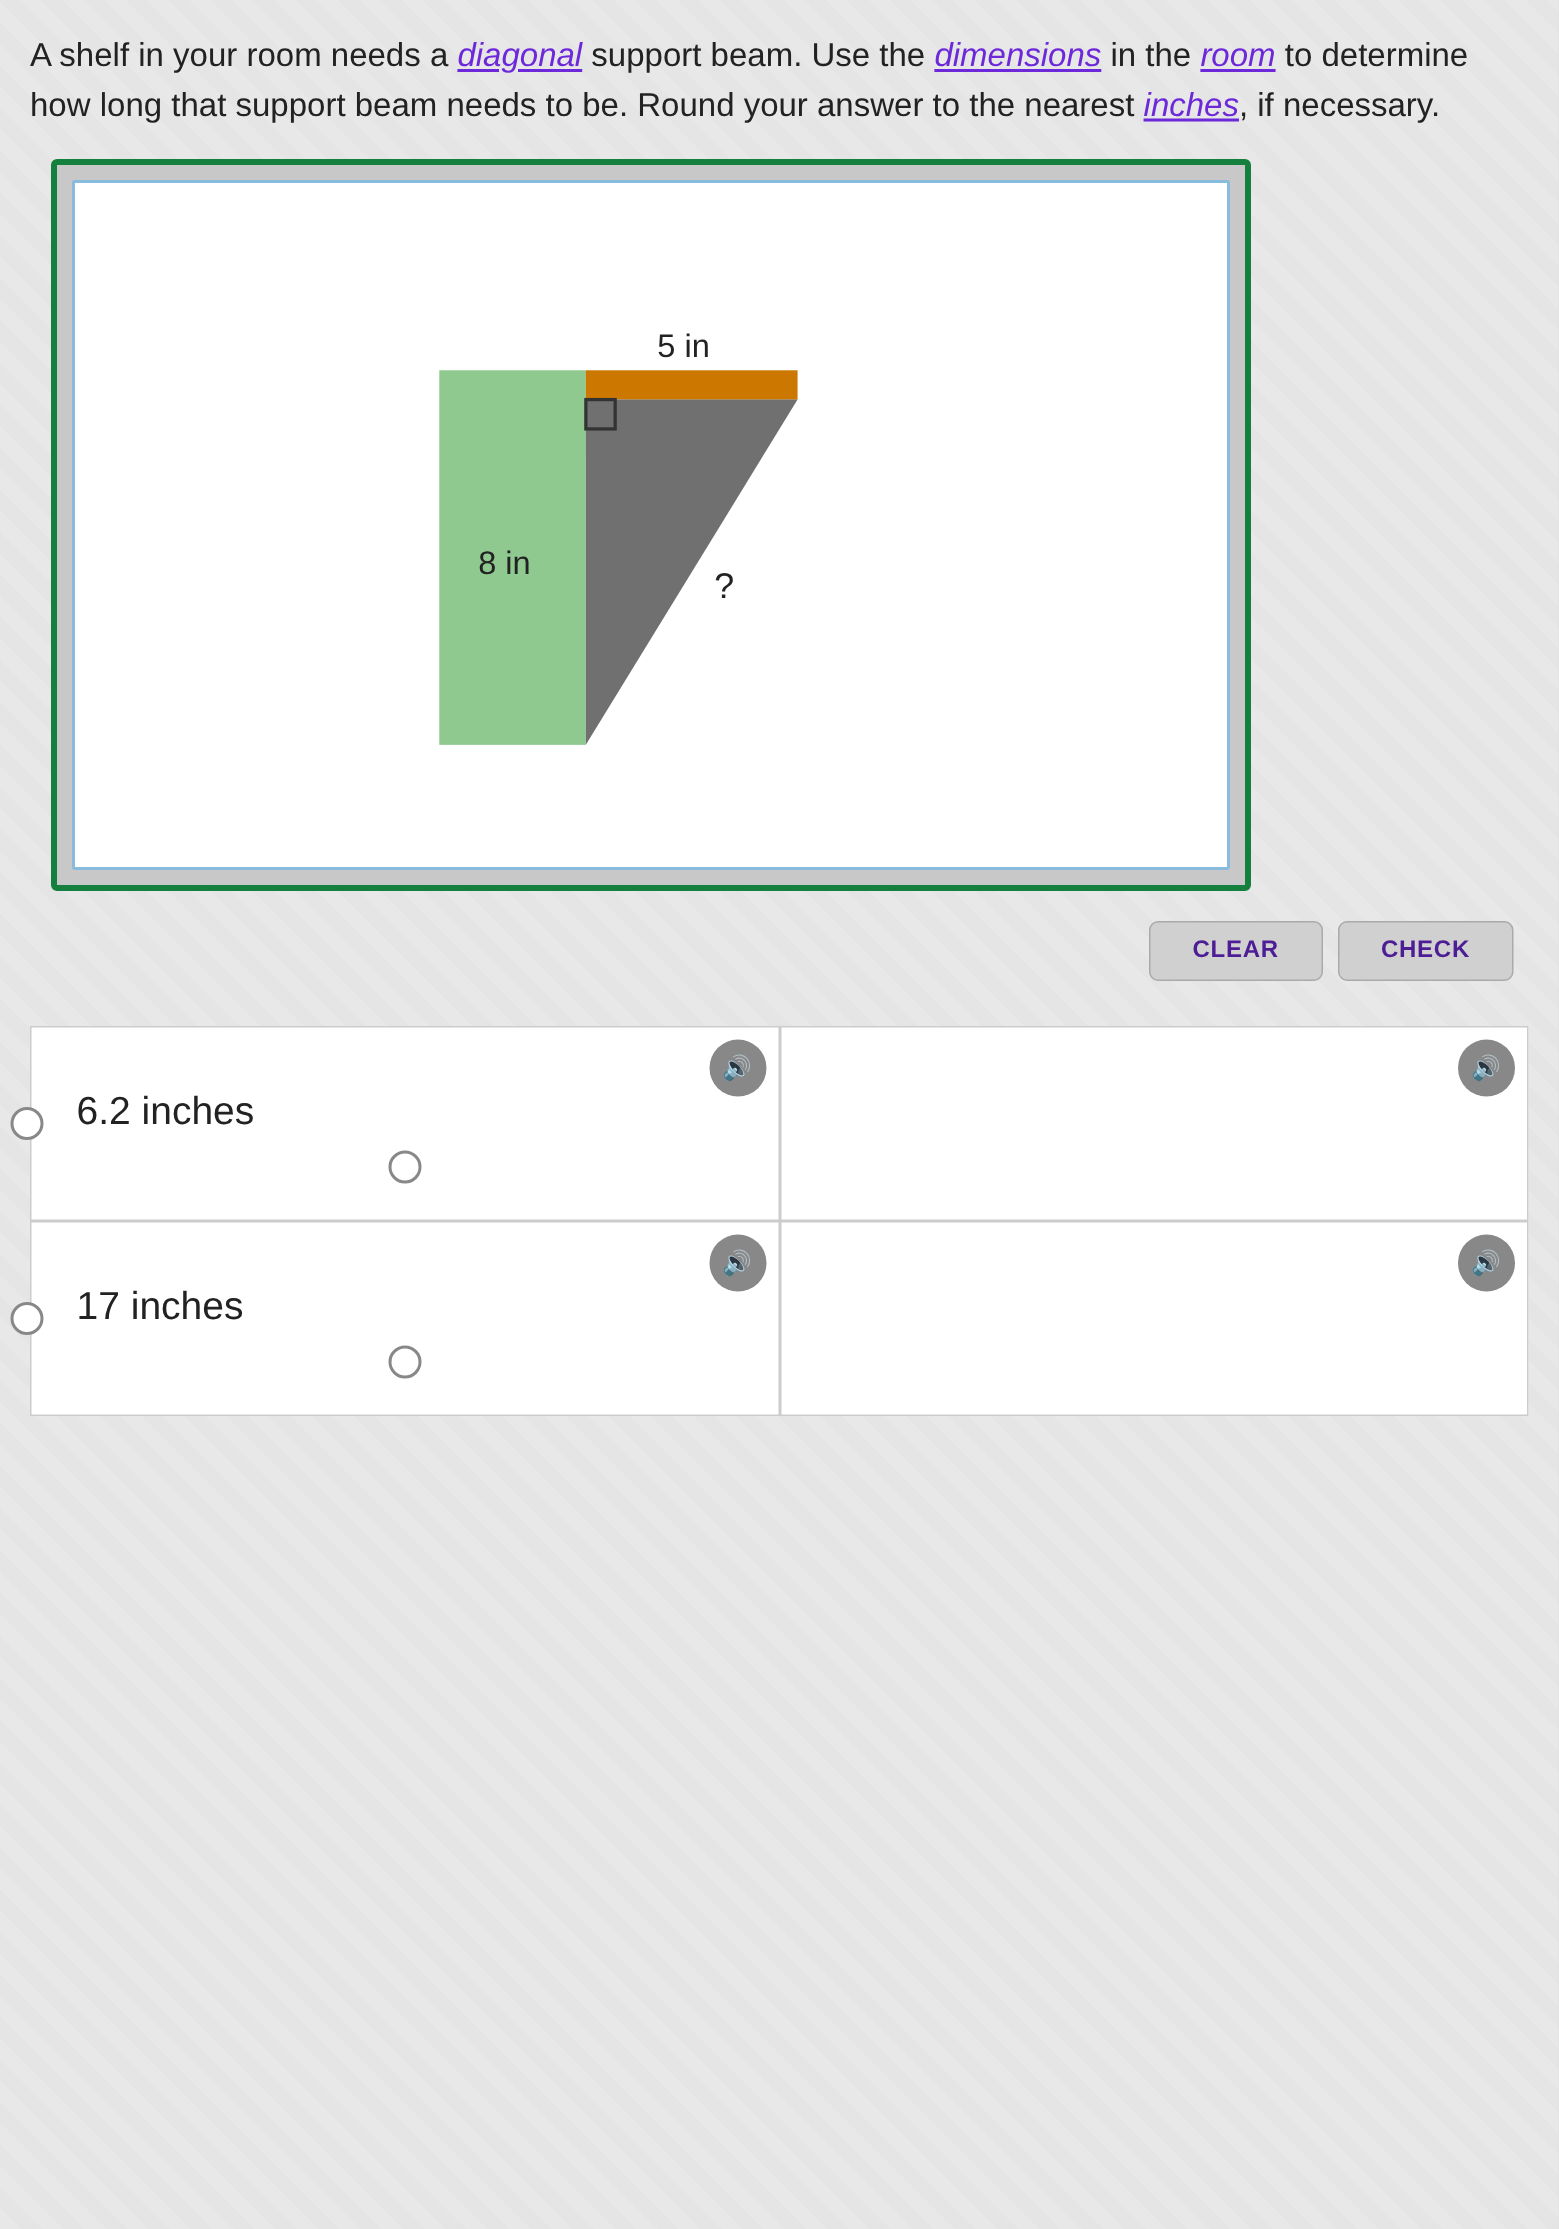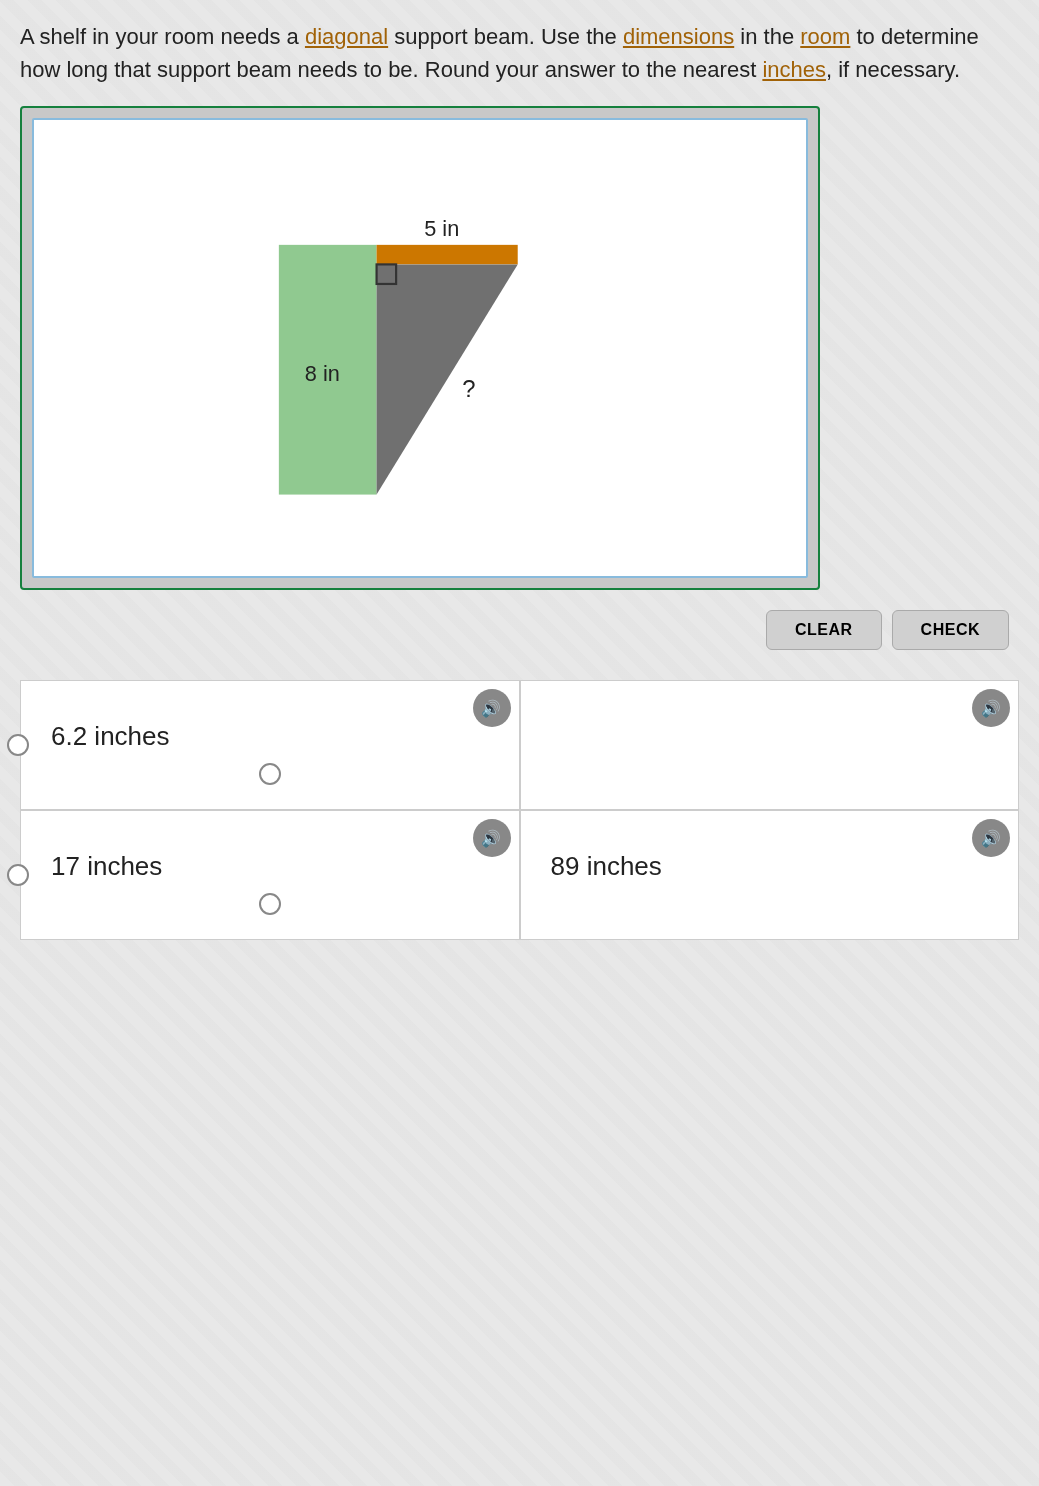--- a/index.html
+++ b/index.html
@@ -41,32 +41,34 @@
     
     .question-text {
       font-size: 22px;
       line-height: 1.5;
       color: #222;
       margin-bottom: 20px;
       background: transparent;
     }
 
     .question-text a {
-      color: #a16207;
+      color: #6d28d9;
       text-decoration: underline;
+      font-style: italic;
     }
 
     
     .image-container {
       background: #c8c8c8;
-      border: 2px solid #15803d;
+      border: 4px solid #15803d;
       border-radius: 4px;
       padding: 10px;
       margin-bottom: 20px;
       width: 800px;
+      margin-left: 14px;
     }
 
     .image-inner {
       background: white;
       border: 2px solid #88bbdd;
       border-radius: 2px;
       padding: 20px;
       height: 460px;
       display: flex;
       align-items: center;
@@ -89,21 +91,21 @@
       padding-right: 10px;
     }
 
     .btn {
       padding: 10px 28px;
       border-radius: 6px;
       border: 1px solid #aaa;
       background: #d0d0d0;
       font-size: 16px;
       font-weight: bold;
-      color: #000000;
+      color: #4c1d95;
       cursor: pointer;
       letter-spacing: 0.5px;
     }
 
     
     .choices-grid {
       display: grid;
       grid-template-columns: 1fr 1fr;
       gap: 0;
     }
@@ -221,19 +223,18 @@
         <div style="position:absolute; bottom:24px; left:50%; transform:translateX(-50%);">
           <div style="width:22px;height:22px;border-radius:50%;border:2px solid #888;background:white;cursor:pointer;"></div>
         </div>
         <span class="choice-label">17 inches</span>
       </div>
 
       <div class="choice-card">
         <button class="audio-btn" title="Play audio">
           <span>🔊</span>
         </button>
-        <span class="choice-label">89 inches</span>
       </div>
 
     </div>
 
   </div>
 </div>
 
 </body></html>

